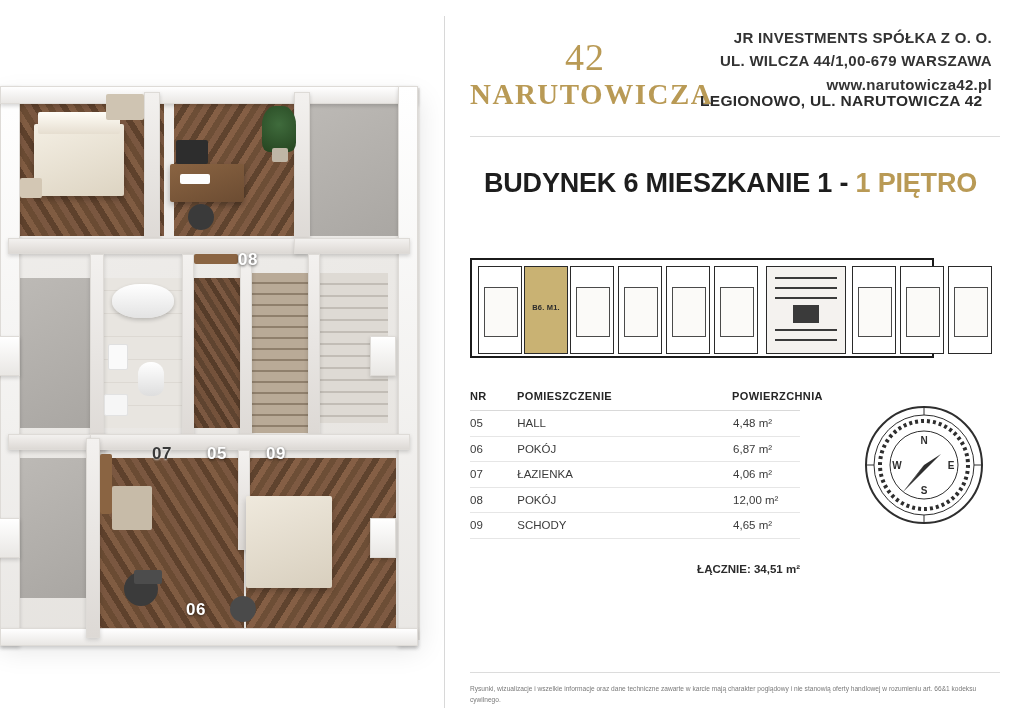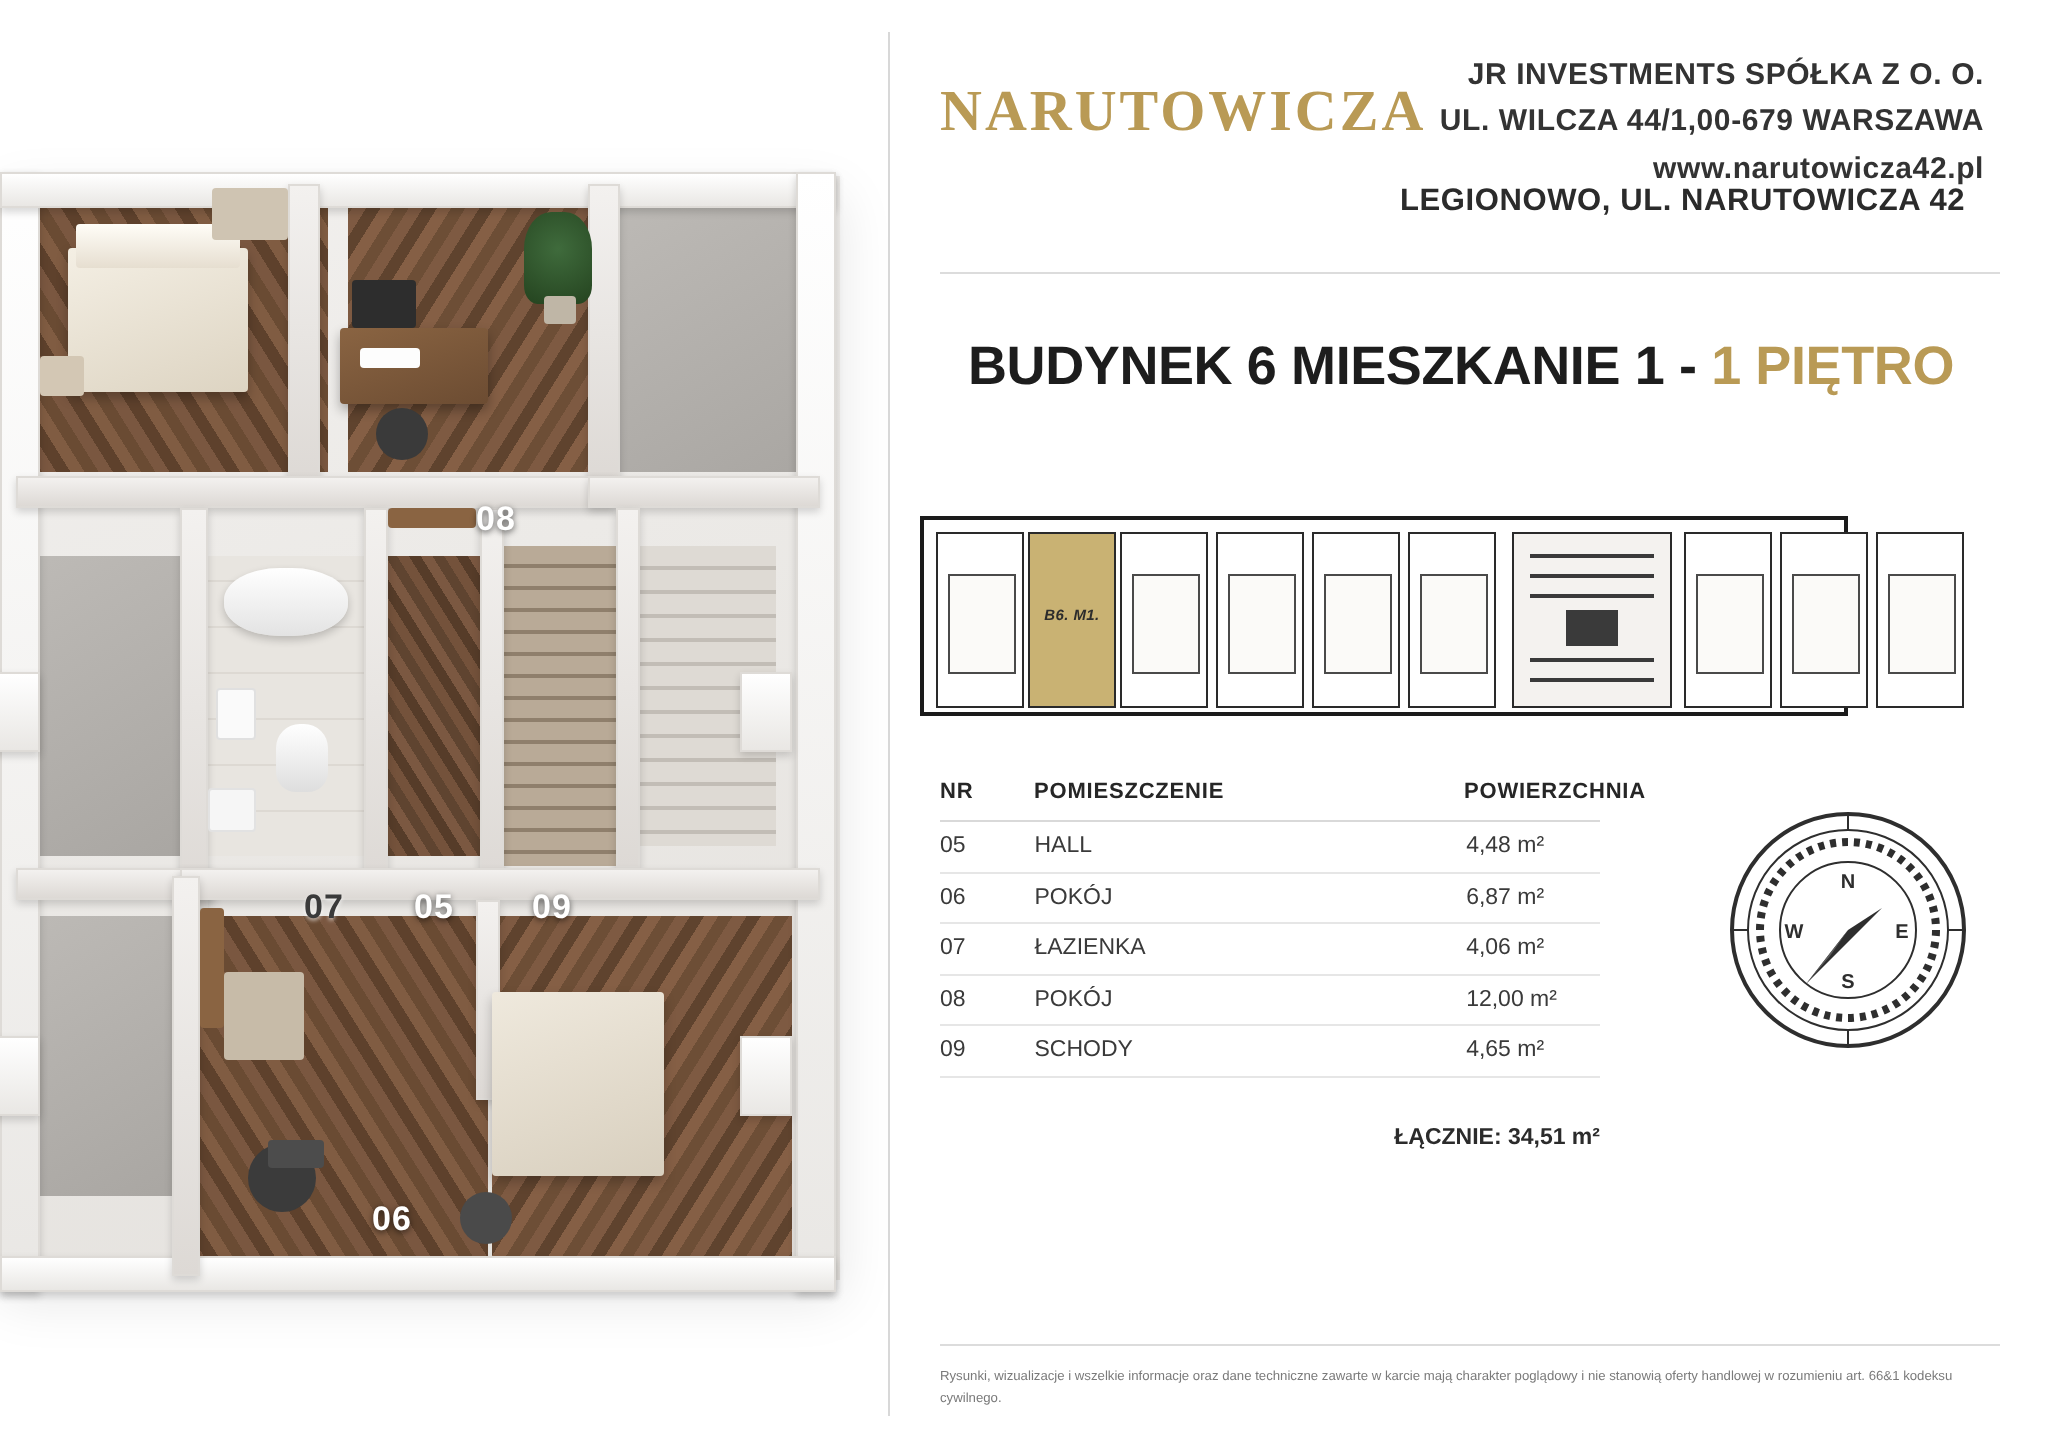--- a/index.html
+++ b/index.html
@@ -156,25 +156,24 @@
     position: absolute;
     left: 25px; top: 208px;
     font-size: 14px;
     color: #333;
   }
   .subtitle b { font-weight: bold; }
 
   
   .keyplan {
     position: absolute;
-    left: 15px; top: 258px;
+    left: 25px; top: 258px;
     width: 464px; height: 100px;
     border: 2px solid #1b1b1b;
     background: #fff;
-    font-style: italic;
   }
   .kp-unit {
     position: absolute;
     top: 6px;
     height: 88px;
     border: 1.5px solid #2a2a2a;
     background: #ffffff;
   }
   .kp-unit.hl { background: #c9b273; }
   .kp-inner {
@@ -337,20 +336,21 @@
       <div class="num" style="left:272px;top:366px;">09</div>
       <div class="num" style="left:192px;top:522px;">06</div>
     </div>
   </div>
 
   <div class="divider"></div>
 
   <div class="right-pane">
 
     <div class="logo-block">
+      <div class="logo-42">42</div>
       <div class="logo-name">NARUTOWICZA</div>
     </div>
 
     <div class="company">
       <div>JR INVESTMENTS SPÓŁKA  Z  O. O.</div>
       <div>UL. WILCZA 44/1,00-679 WARSZAWA</div>
       <div>www.narutowicza42.pl</div>
     </div>
 
     <div class="location">LEGIONOWO, UL. NARUTOWICZA 42</div>

